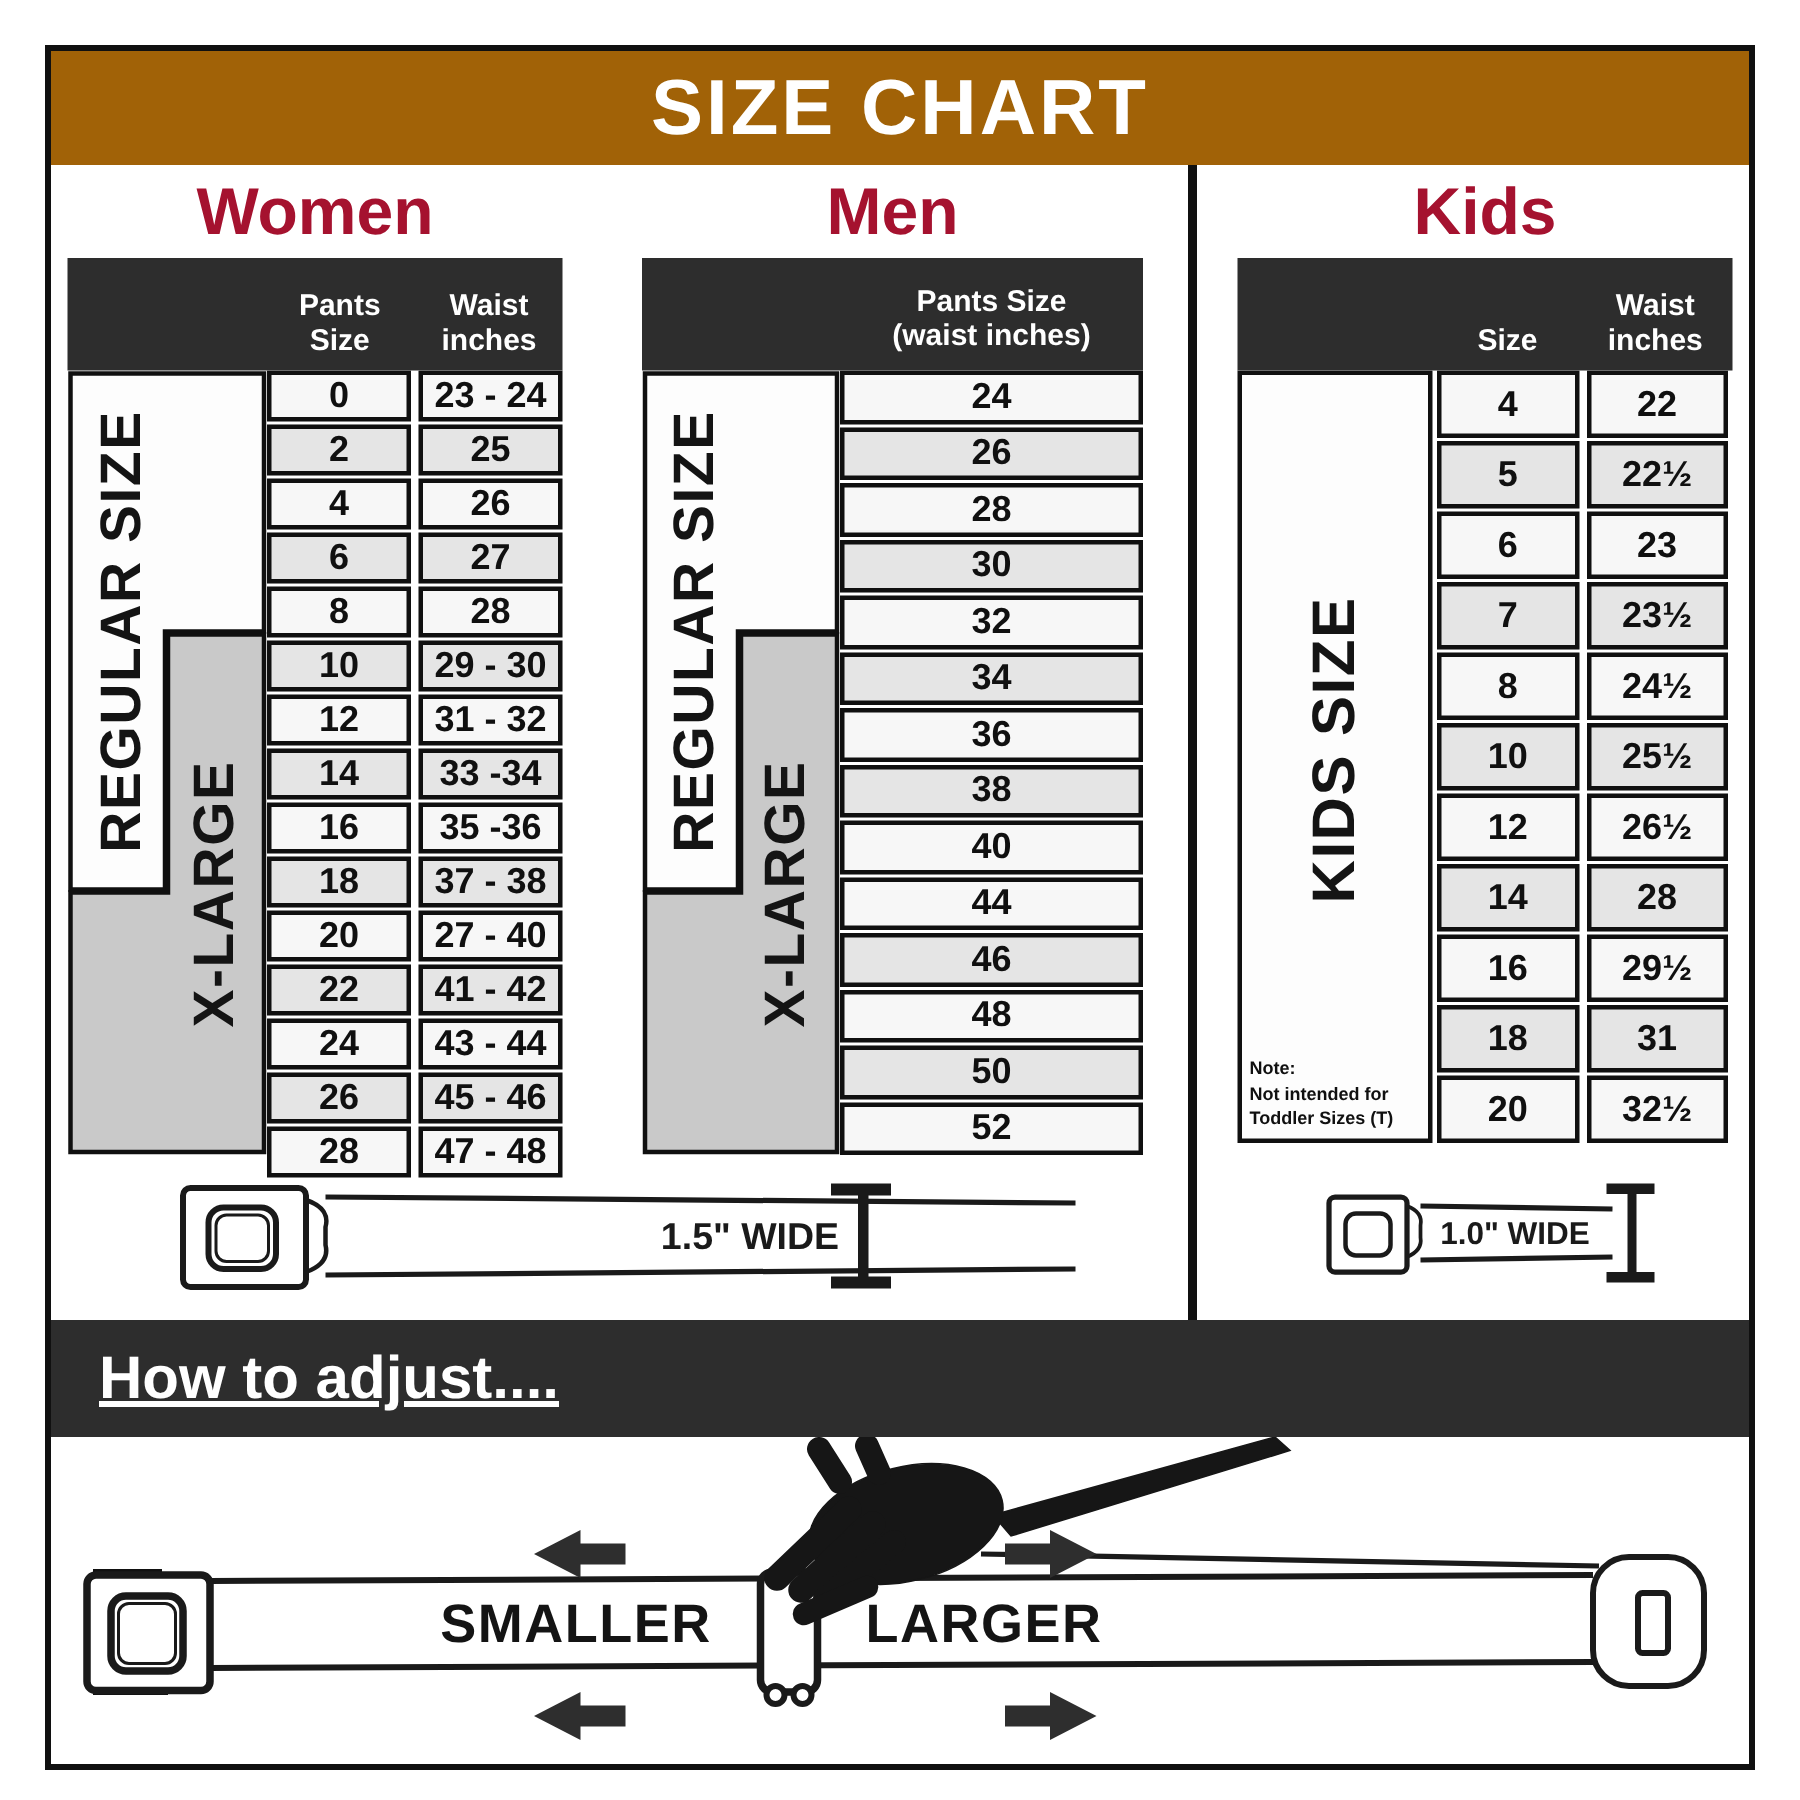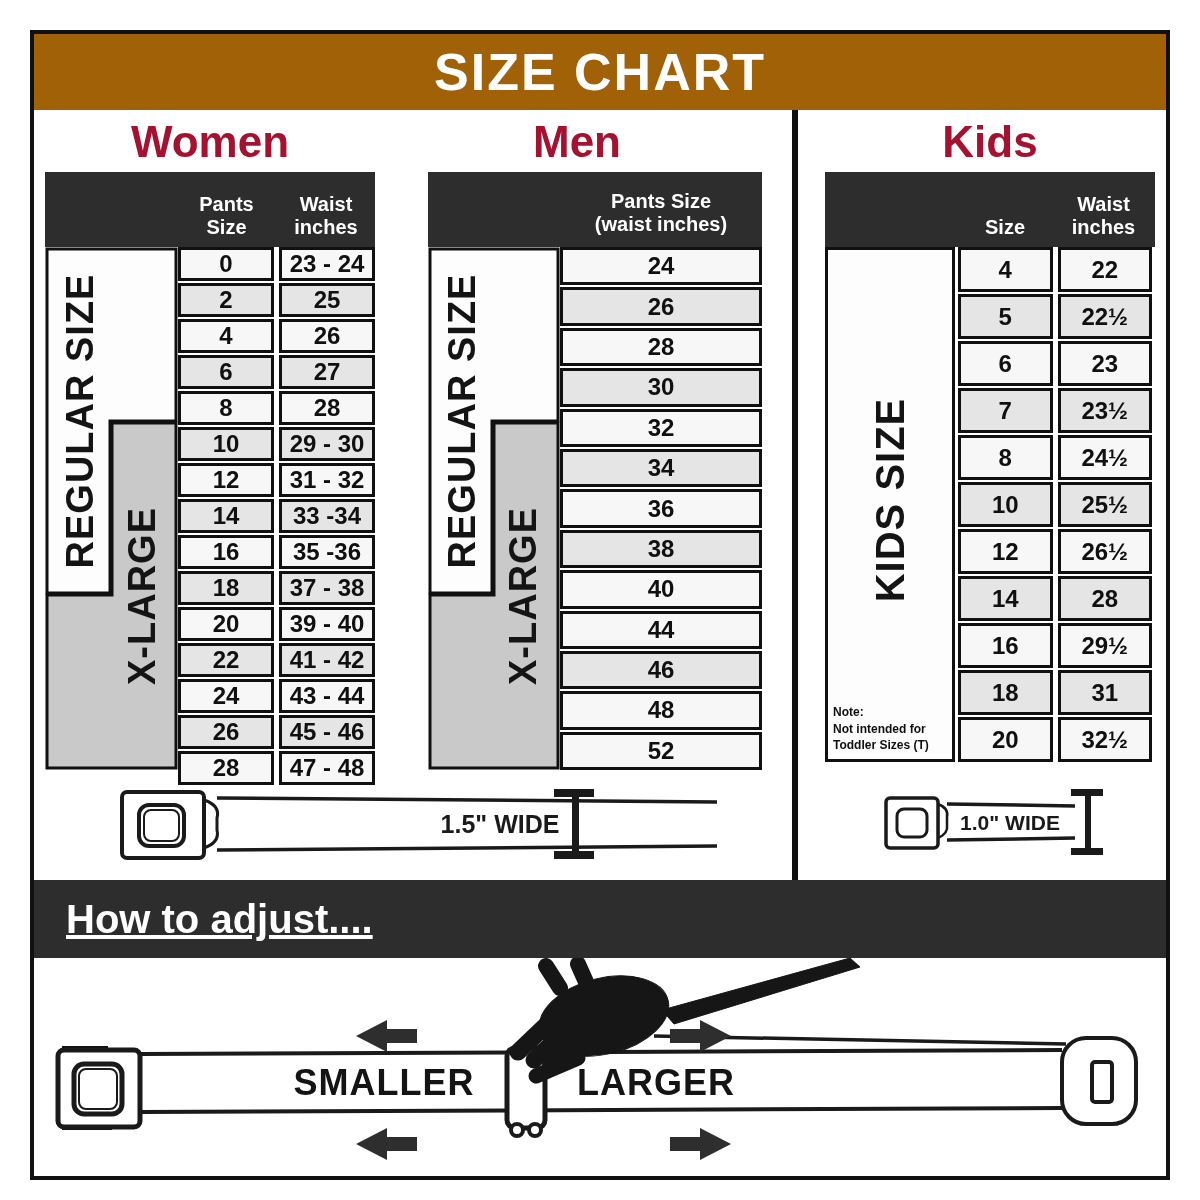--- a/index.html
+++ b/index.html
@@ -12,21 +12,21 @@
 
   .title-bar { height:76px; background:#a16207; display:flex; align-items:center; justify-content:center; }
   .title-text { color:#fff; font-size:52px; font-weight:700; letter-spacing:2px; }
 
   .main { position:relative; height:770px; background:#fff; }
   .vdivider { position:absolute; left:758px; top:0; width:6px; height:770px; background:#101010; }
 
   .heading { position:absolute; top:6px; height:52px; line-height:52px; text-align:center;
              font-size:44px; font-weight:700; color:#a5122f; }
   .h-women { left:11px;  width:330px; }
-  .h-men   { left:376px; width:334px; }
+  .h-men   { left:394px; width:334px; }
   .h-kids  { left:791px; width:330px; }
 
   .table { position:absolute; top:62px; }
   .t-women { left:11px;  width:330px; height:598px; }
   .t-men   { left:394px; width:334px; height:598px; }
   .t-kids  { left:791px; width:330px; height:590px; }
 
   .thead { position:absolute; top:0; left:0; right:0; height:75px; background:#2d2d2d; color:#fff; }
   .th { position:absolute; bottom:7px; text-align:center; font-size:20px; font-weight:700; line-height:1.18; }
   .th-w-pants { left:133px; width:97px; }
@@ -139,21 +139,21 @@
             <div class="trow">
               <div class="tcell">16</div>
               <div class="tcell">35 -36</div>
             </div>
             <div class="trow alt">
               <div class="tcell">18</div>
               <div class="tcell">37 - 38</div>
             </div>
             <div class="trow">
               <div class="tcell">20</div>
-              <div class="tcell">39 - 40</div>
+              <div class="tcell">27 - 40</div>
             </div>
             <div class="trow alt">
               <div class="tcell">22</div>
               <div class="tcell">41 - 42</div>
             </div>
             <div class="trow">
               <div class="tcell">24</div>
               <div class="tcell">43 - 44</div>
             </div>
             <div class="trow alt">
@@ -209,20 +209,23 @@
               <div class="tcell">40</div>
             </div>
             <div class="trow">
               <div class="tcell">44</div>
             </div>
             <div class="trow alt">
               <div class="tcell">46</div>
             </div>
             <div class="trow">
               <div class="tcell">48</div>
+            </div>
+            <div class="trow alt">
+              <div class="tcell">50</div>
             </div>
             <div class="trow">
               <div class="tcell">52</div>
             </div>
           </div>
       </div>
 
       <div class="table t-kids">
         <div class="thead">
           <div class="th th-k-size">Size</div>

